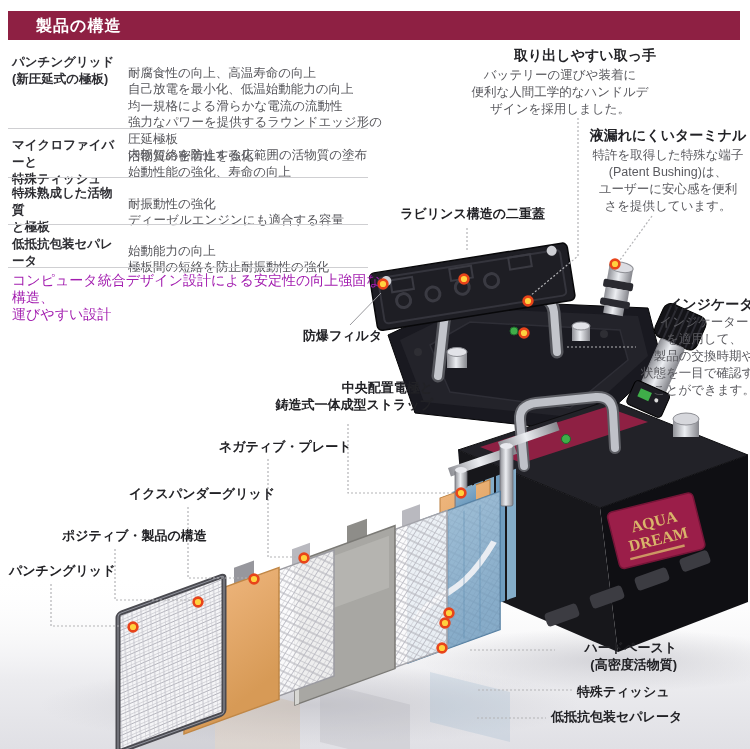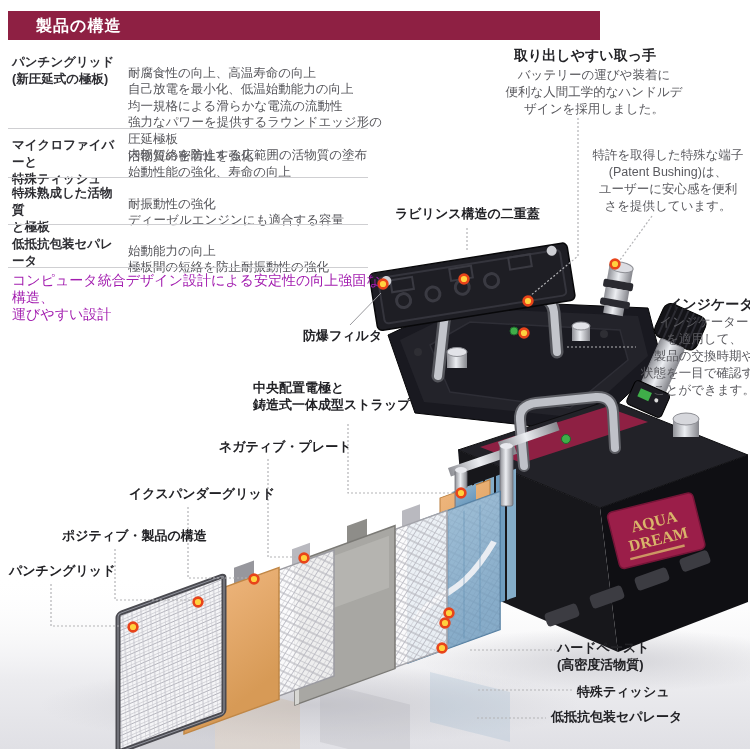--- a/index.html
+++ b/index.html
@@ -1,28 +1,28 @@
 <!DOCTYPE html>
 <html><head>
 <meta charset="utf-8">
 <style>
   html,body{margin:0;padding:0;background:#fff;}
   .page{position:relative;width:750px;height:749px;overflow:hidden;background:#fff;
         font-family:"Liberation Sans","DejaVu Sans",sans-serif;color:#3c3c40;}
-  .hbar{position:absolute;left:8px;top:11px;width:592px;height:29px;background:#8e2043;}
+  .hbar{position:absolute;left:8px;top:11px;width:732px;height:29px;background:#8e2043;}
   .hbar .t{color:#fff;font-weight:bold;font-size:16px;line-height:29px;padding-left:28px;letter-spacing:1px;}
   .frow{position:absolute;left:0;width:420px;}
   .fname{position:absolute;left:12px;width:112px;font-weight:bold;font-size:12.5px;line-height:17px;color:#2e2e33;white-space:pre-line;}
   .fdesc{position:absolute;left:128px;width:262px;font-size:12.5px;line-height:16.4px;color:#55555a;white-space:pre-line;margin-top:11px;}
   .div{position:absolute;left:8px;width:360px;height:1px;background:#cfcfd2;}
   .note{position:absolute;left:12px;top:272px;width:380px;font-size:14px;line-height:17px;color:#a21caf;white-space:pre-line;}
   .cap-h{position:absolute;font-weight:bold;font-size:14px;color:#222226;text-align:center;white-space:pre-line;}
   .cap-b{position:absolute;font-size:12.5px;line-height:17px;color:#5a5a5f;text-align:center;white-space:pre-line;}
   .lbl{position:absolute;font-weight:bold;font-size:13px;line-height:16.5px;color:#222226;white-space:pre-line;text-align:center;}
-  .ctr{text-align:left;}
+  .ctr{text-align:right;}
   svg{position:absolute;left:0;top:0;}
 </style>
 </head>
 <body>
 
 <div class="page">
 
   <svg width="750" height="749" viewBox="0 0 750 749">
     <defs>
       <linearGradient id="gSilver" x1="0" y1="0" x2="1" y2="0">
@@ -266,24 +266,25 @@
   <div class="frow" style="top:232px">
     <div class="fname" style="top:4px">低抵抗包装セパレータ</div>
     <div class="fdesc">始動能力の向上
 極板間の短絡を防止耐振動性の強化</div>
   </div>
   <div class="div" style="top:267px"></div>
   <div class="note">コンピュータ統合デザイン設計による安定性の向上強固な構造、
 運びやすい設計</div>
 
   <div class="cap-h" style="left:500px;top:47px;width:170px">取り出しやすい取っ手</div>
-  <div class="cap-b" style="left:496px;top:67px;width:196px">バッテリーの運びや装着に
+  <div class="cap-b" style="left:462px;top:67px;width:196px">バッテリーの運びや装着に
 便利な人間工学的なハンドルデ
 ザインを採用しました。</div>
 
+  <div class="cap-h" style="left:588px;top:127px;width:160px">液漏れにくいターミナル</div>
   <div class="cap-b" style="left:588px;top:147px;width:160px">特許を取得した特殊な端子
 (Patent Bushing)は、
 ユーザーに安心感を便利
 さを提供しています。</div>
 
   <div class="cap-h" style="left:668px;top:296px;width:90px;text-align:left">インジケータ</div>
   <div class="cap-b" style="left:634px;top:314px;width:140px">インジケーター
 を適用して、
 製品の交換時期や
 状態を一目で確認する

